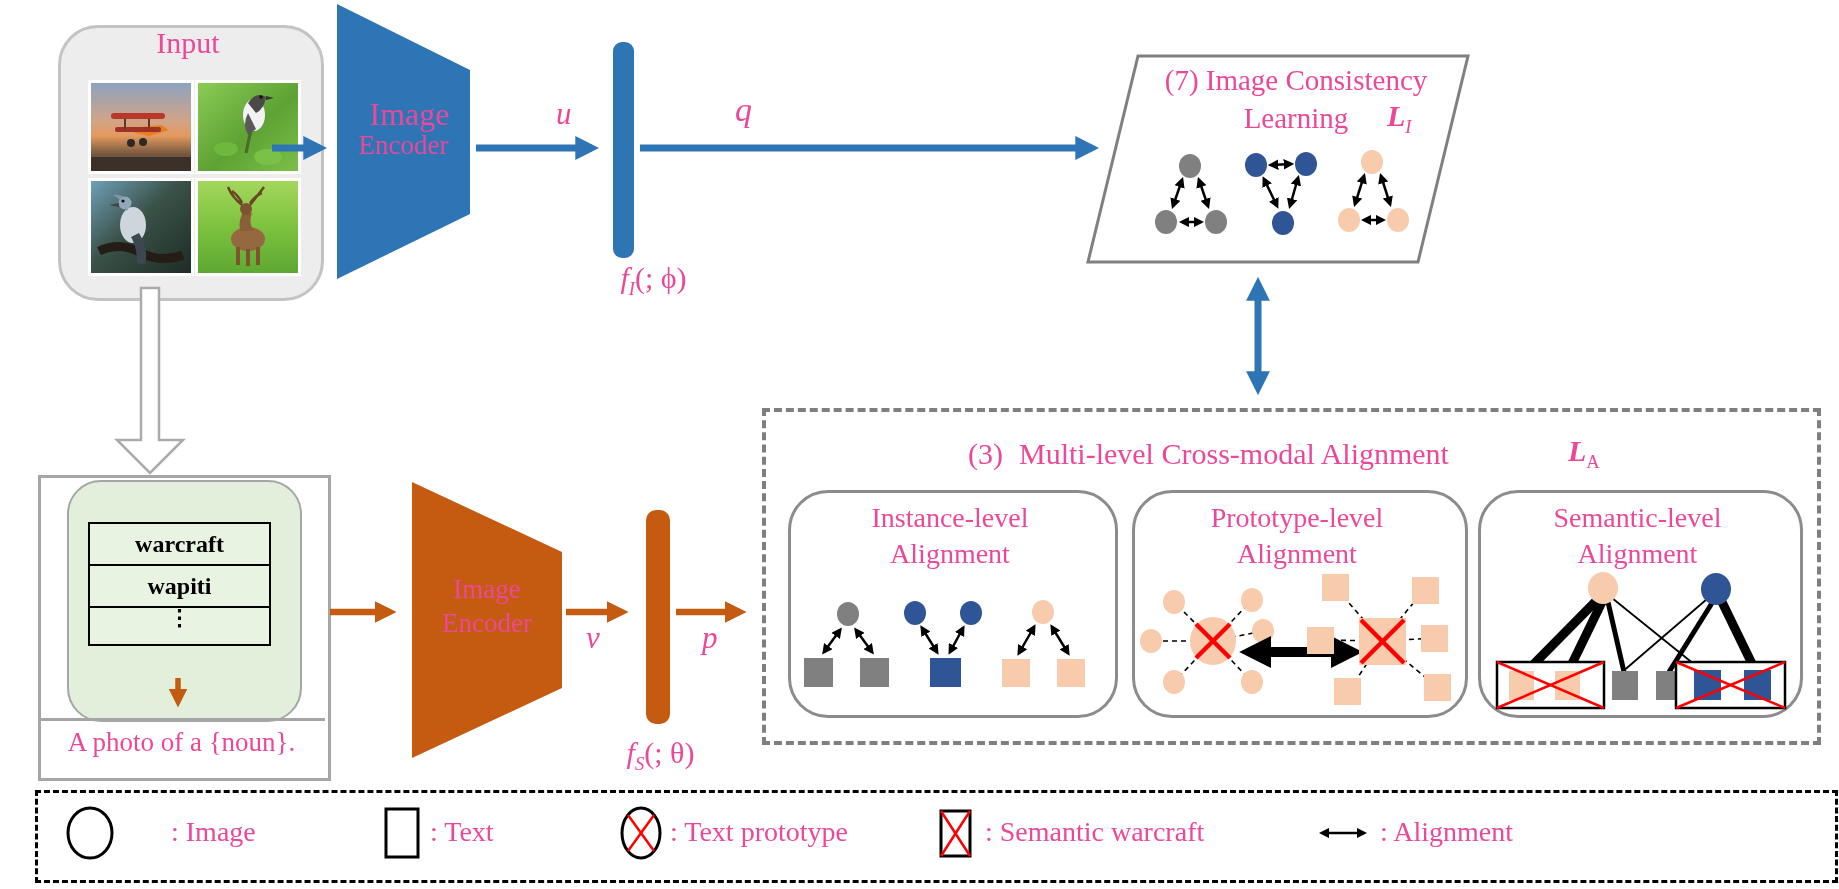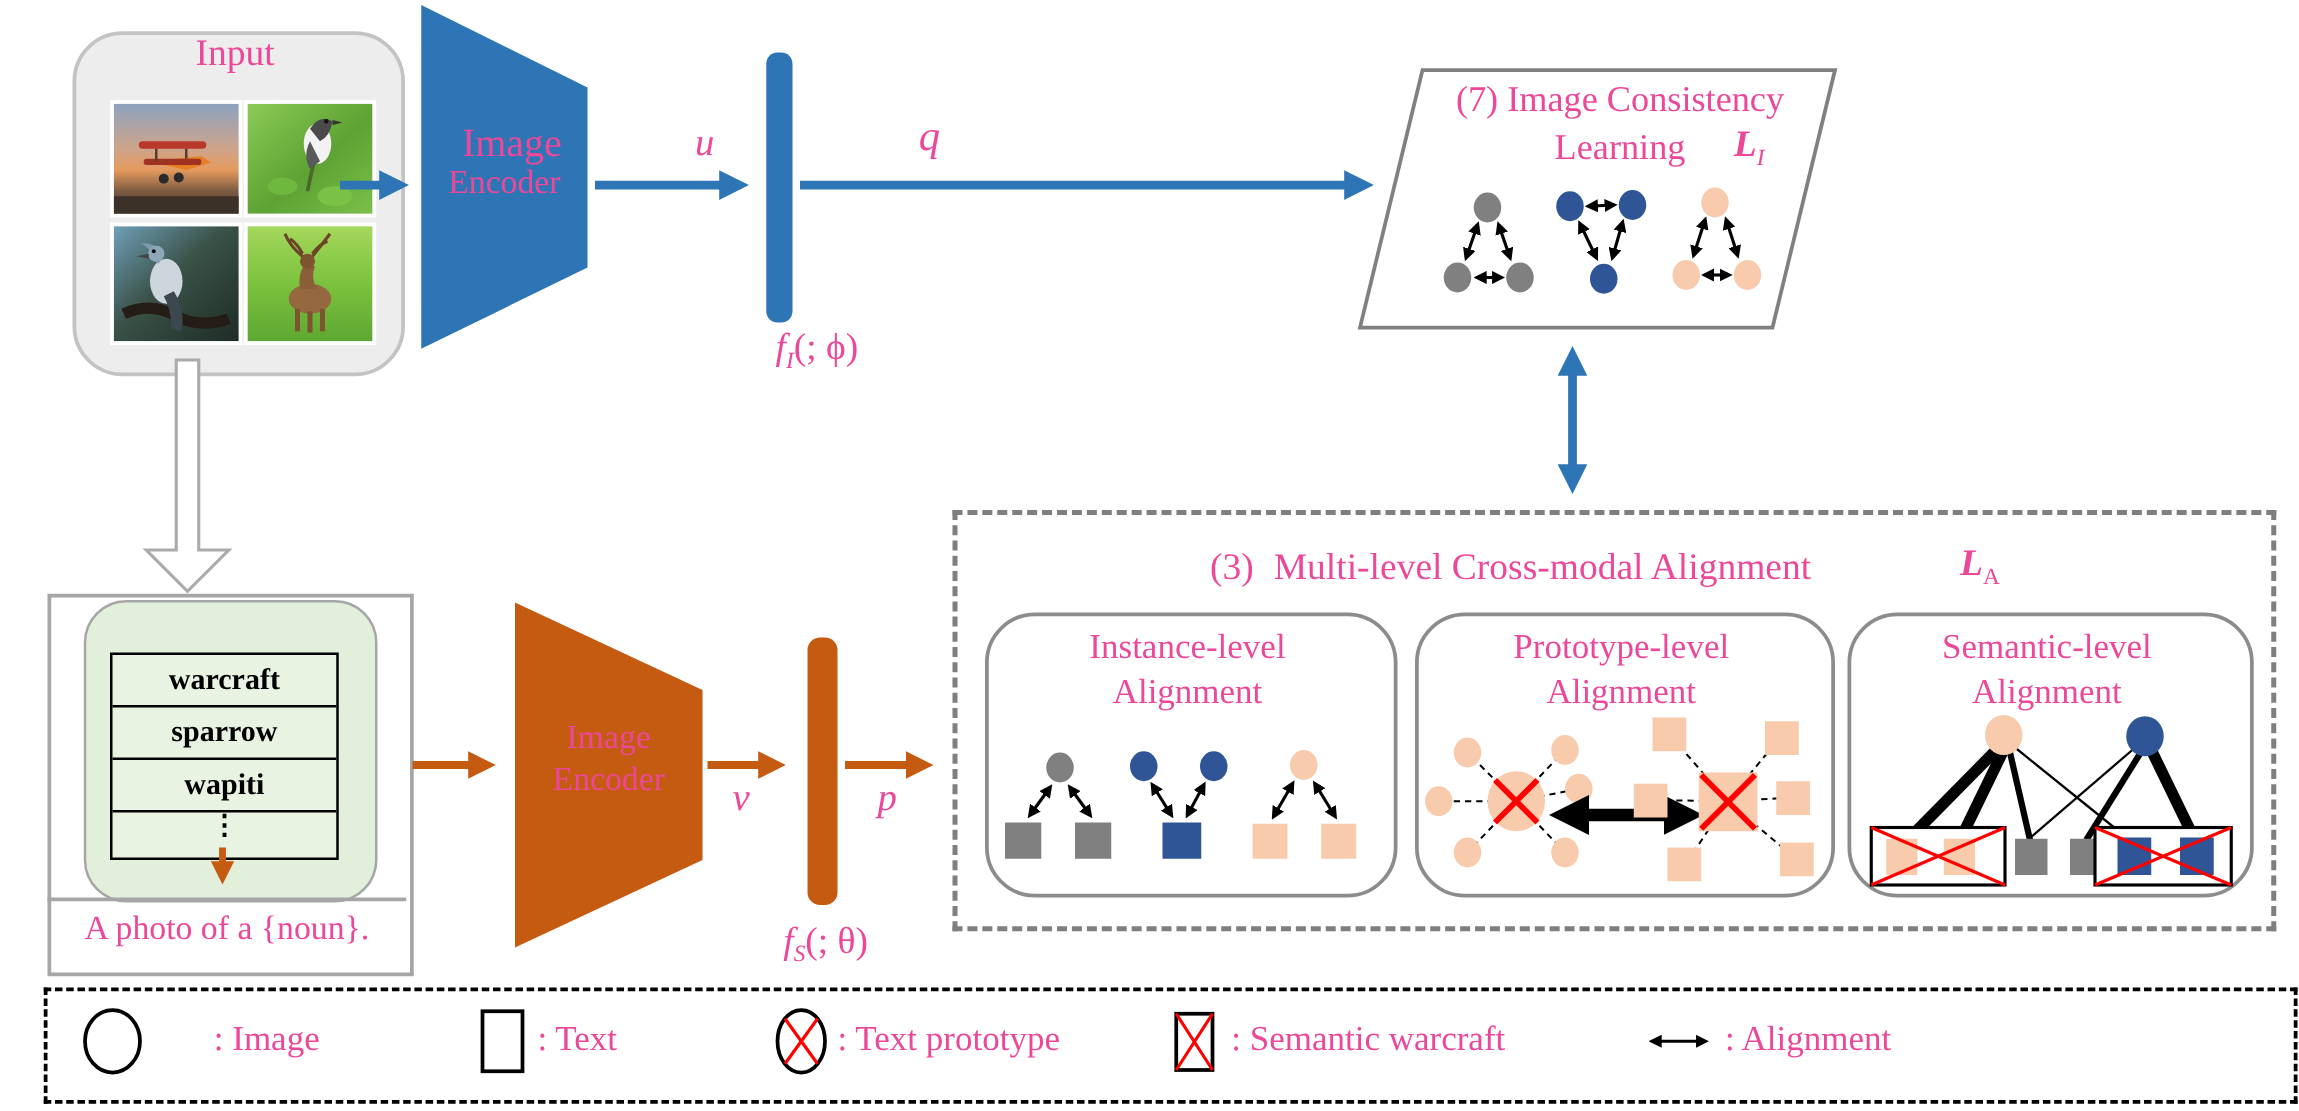--- a/index.html
+++ b/index.html
@@ -129,21 +129,20 @@
           <rect x="48" y="68" width="4" height="17" fill="#7d5330"></rect>
           <rect x="58" y="66" width="4" height="18" fill="#7d5330"></rect>
         </g>
       </svg>
     </div>
 
     <div class="abs" id="sem-outer"></div>
     <div class="abs" id="sem-green"></div>
     <div class="abs" id="sem-table">
       <div class="sem-row">warcraft</div>
-      <div class="sem-row">sparrow</div>
       <div class="sem-row">wapiti</div>
       <div class="sem-row">⋮</div>
     </div>
     <div class="abs" id="sem-divider"></div>
 
     <div class="abs" id="dash-box"></div>
     <div class="sub-box" id="box-instance"></div>
     <div class="sub-box" id="box-prototype"></div>
     <div class="sub-box" id="box-semantic"></div>
 

